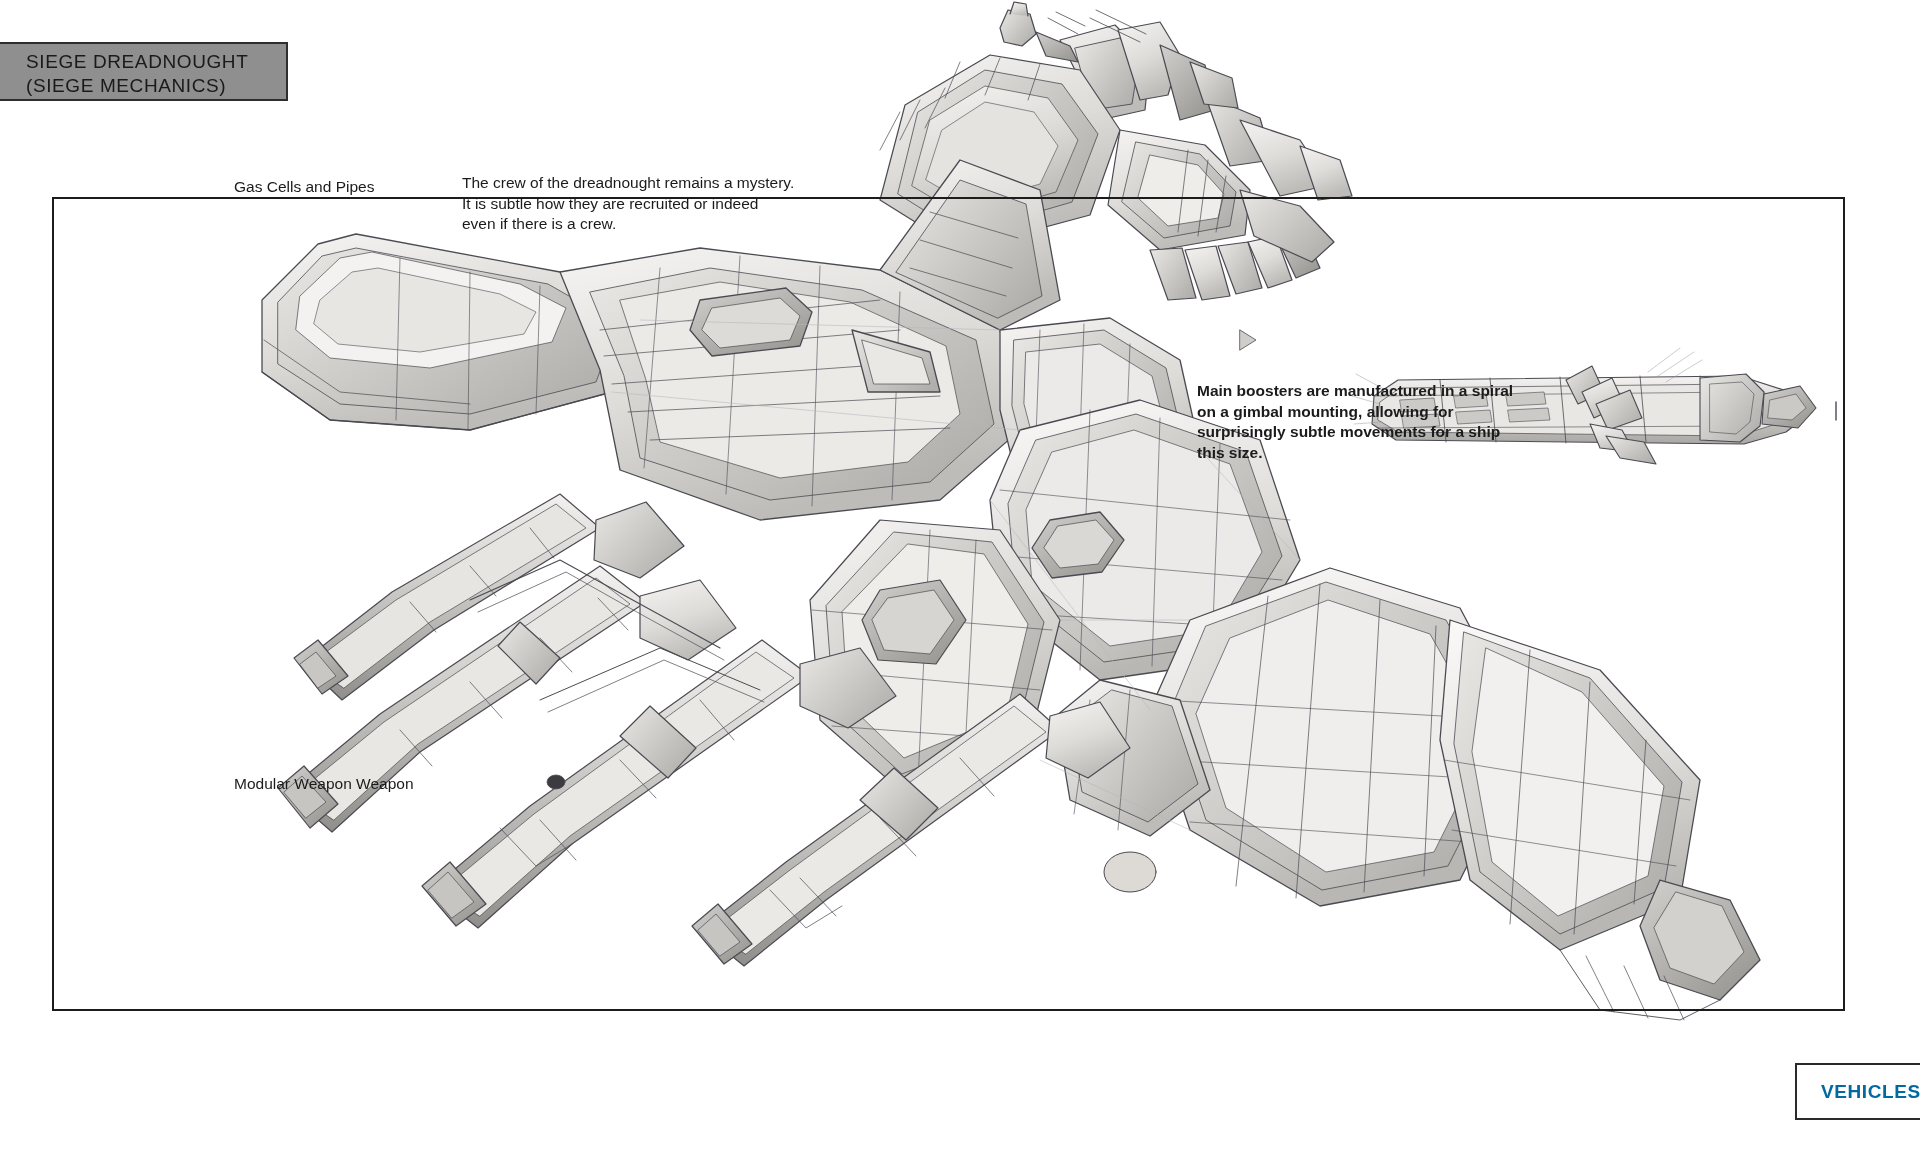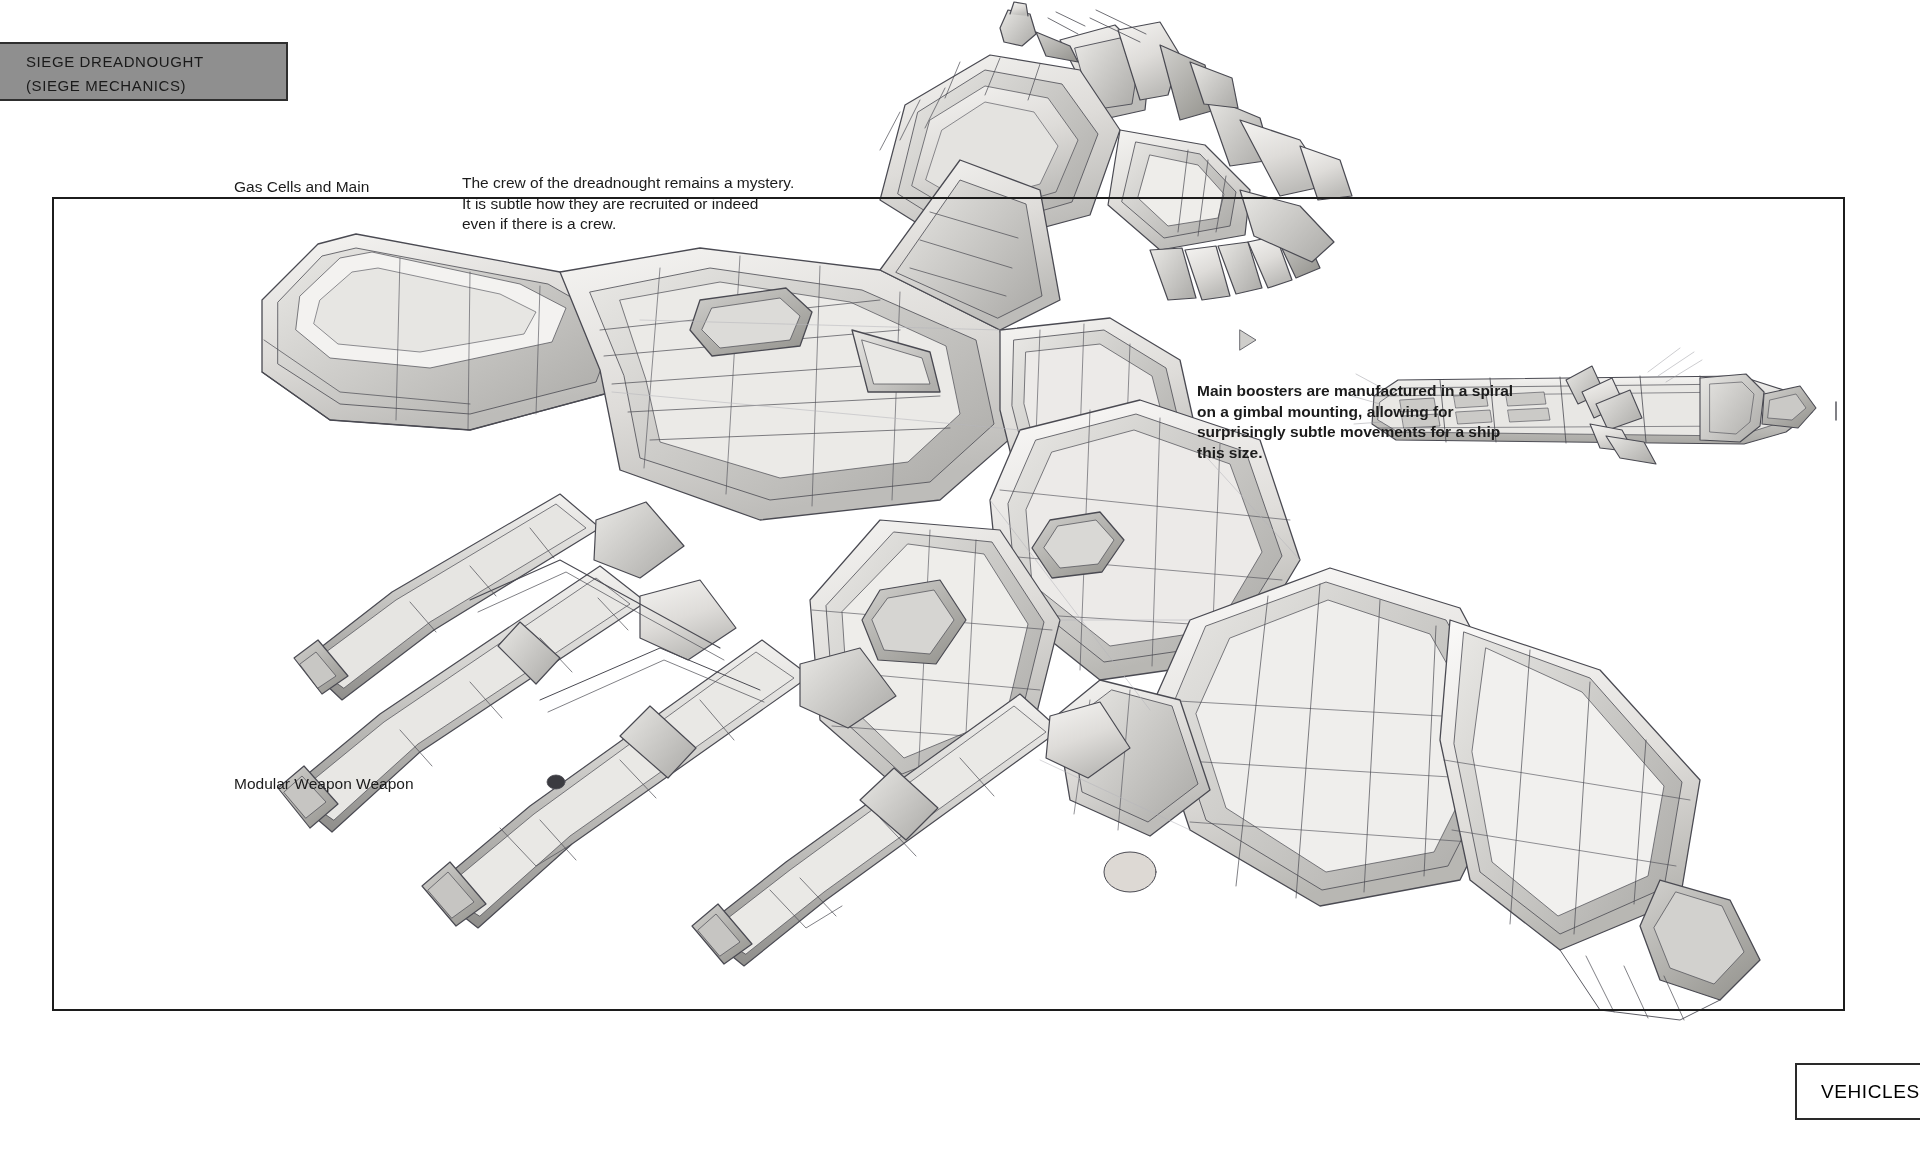--- a/index.html
+++ b/index.html
@@ -23,21 +23,21 @@
     width: 288px;
     height: 59px;
     background: #8f8f8f;
     border: 2px solid #2e2e2e;
     border-left: none;
     box-sizing: border-box;
     padding: 6px 0 0 26px;
   }
   #title-plate .tline {
     color: #1a1a1a;
-    font-size: 15px;
+    font-size: 19px;
     letter-spacing: 0.6px;
     line-height: 24px;
     white-space: nowrap;
   }
 
   
   #art-frame {
     position: absolute;
     left: 52px;
     top: 197px;
@@ -70,22 +70,23 @@
     border: 2px solid #2a2a2a;
     border-right: none;
     box-sizing: border-box;
     background: #ffffff;
     display: flex;
     align-items: center;
     padding-left: 24px;
   }
   #footer-tab span {
     font-size: 19px;
-    color: #000000;
+    color: #0369a1;
     letter-spacing: 0.6px;
+    font-weight: bold;
   }
 
   
   #artwork {
     position: absolute;
     left: 0;
     top: 0;
     width: 1920px;
     height: 1174px;
     pointer-events: none;
@@ -329,21 +330,21 @@
 </svg>
 </div>
 
 <div id="title-plate">
   <div class="tline">SIEGE DREADNOUGHT</div>
   <div class="tline">(SIEGE MECHANICS)</div>
 </div>
 
 <div id="art-frame"></div>
 
-<div class="annot" id="annot-gas">Gas Cells and Main</div>
+<div class="annot" id="annot-gas">Gas Cells and Pipes</div>
 
 <div class="annot" id="annot-crew">The crew of the dreadnought remains a mystery.
 It is subtle how they are recruited or indeed
 even if there is a crew.</div>
 
 <div class="annot" id="annot-boosters">Main boosters are manufactured in a spiral
 on a gimbal mounting, allowing for
 surprisingly subtle movements for a ship
 this size.</div>
 

